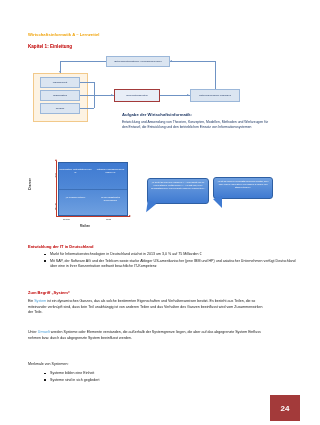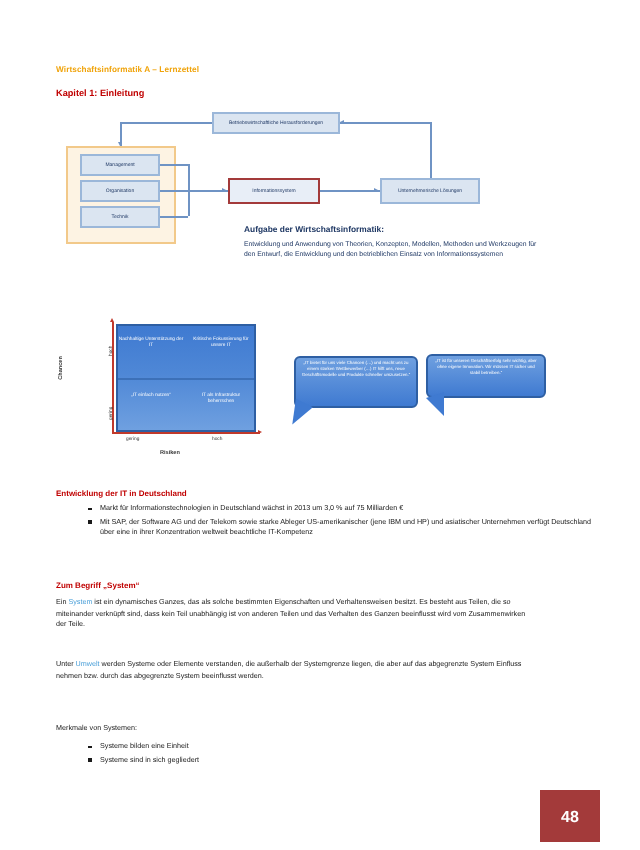--- a/index.html
+++ b/index.html
@@ -245,15 +245,15 @@
   <div class="para p1"><span>Ein </span><span class="kw-blue">System</span><span> ist ein dynamisches Ganzes, das als solche bestimmten Eigenschaften und Verhaltensweisen besitzt. Es besteht aus Teilen, die so miteinander verknüpft sind, dass kein Teil unabhängig ist von anderen Teilen und das Verhalten des Ganzen beeinflusst wird vom Zusammenwirken der Teile.</span></div>
 
   <div class="para p2"><span>Unter </span><span class="kw-blue">Umwelt</span><span> werden Systeme oder Elemente verstanden, die außerhalb der Systemgrenze liegen, die aber auf das abgegrenzte System Einfluss nehmen bzw. durch das abgegrenzte System beeinflusst werden.</span></div>
 
   <div class="para p3">Merkmale von Systemen:</div>
   <ul class="bullets b2">
     <li>Systeme bilden eine Einheit</li>
     <li>Systeme sind in sich gegliedert</li>
   </ul>
 
-  <div class="page-badge">48</div>
+  <div class="page-badge">24</div>
 
 </div>
 
 </body></html>

